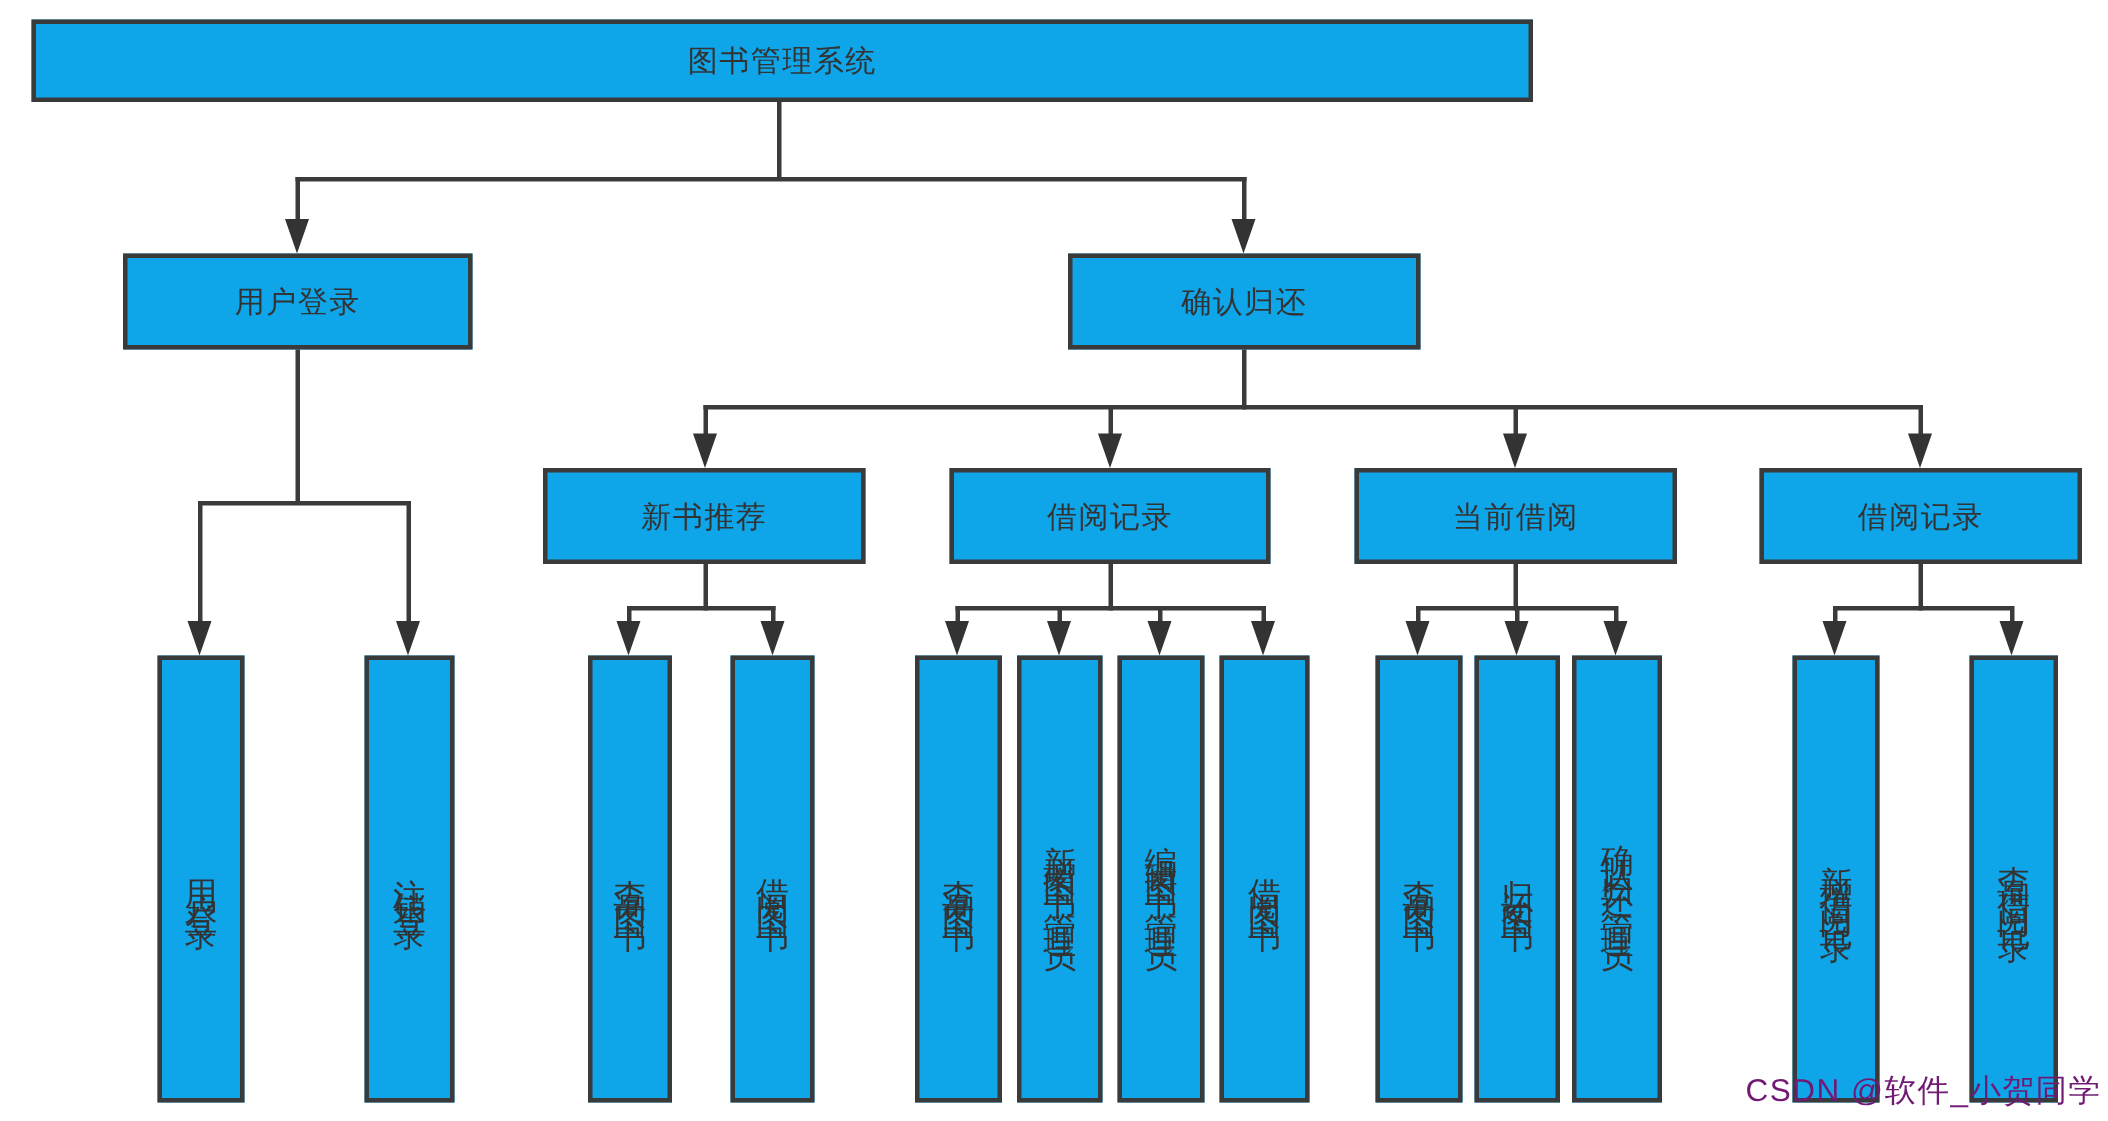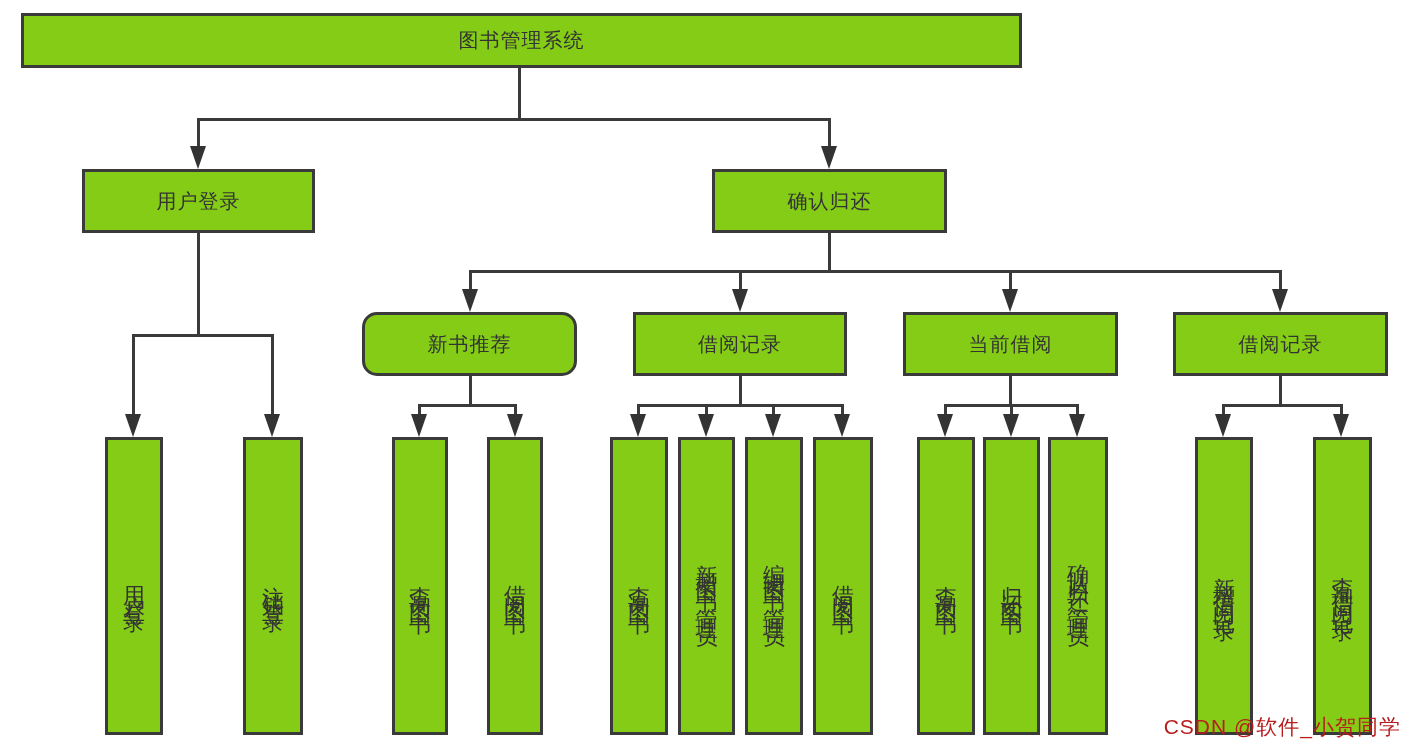--- a/index.html
+++ b/index.html
@@ -8,21 +8,21 @@
     width:1405px;height:747px;
     background:#ffffff;
     overflow:hidden;
     font-family:"Liberation Sans","DejaVu Sans",sans-serif;
     color:#333333;
   }
   .node{
     position:absolute;
     box-sizing:border-box;
     border:3px solid #3a3a3a;
-    background:#84cc16;
+    background:#0ea5e9;
     display:flex;
     align-items:center;
     justify-content:center;
   }
   .hbox{font-size:20px;letter-spacing:1px;}
   .vbox span{
     writing-mode:vertical-rl;
     text-orientation:mixed;
     font-size:22px;
     letter-spacing:9px;
@@ -35,21 +35,21 @@
     position:absolute;
     width:0;height:0;
     border-left:8px solid transparent;
     border-right:8px solid transparent;
     border-top:23px solid #333333;
   }
   .watermark{
     position:absolute;
     right:4px;bottom:6px;
     font-size:21px;
-    color:#b91c1c;
+    color:#701a75;
     z-index:10;
     letter-spacing:1px;
     margin-left:12px;
   }
 </style>
 </head>
 <body>
 
 <div id="canvas">
 
@@ -57,21 +57,21 @@
     <span>图书管理系统</span>
   </div>
 
   <div class="node hbox" style="left:82px;top:169px;width:233px;height:64px;">
     <span>用户登录</span>
   </div>
   <div class="node hbox" style="left:712px;top:169px;width:235px;height:64px;">
     <span>确认归还</span>
   </div>
 
-  <div class="node hbox" style="left:362px;top:312px;width:215px;height:64px;border-radius:15px;">
+  <div class="node hbox" style="left:362px;top:312px;width:215px;height:64px;">
     <span>新书推荐</span>
   </div>
   <div class="node hbox" style="left:633px;top:312px;width:214px;height:64px;">
     <span>借阅记录</span>
   </div>
   <div class="node hbox" style="left:903px;top:312px;width:215px;height:64px;">
     <span>当前借阅</span>
   </div>
   <div class="node hbox" style="left:1173px;top:312px;width:215px;height:64px;">
     <span>借阅记录</span>

